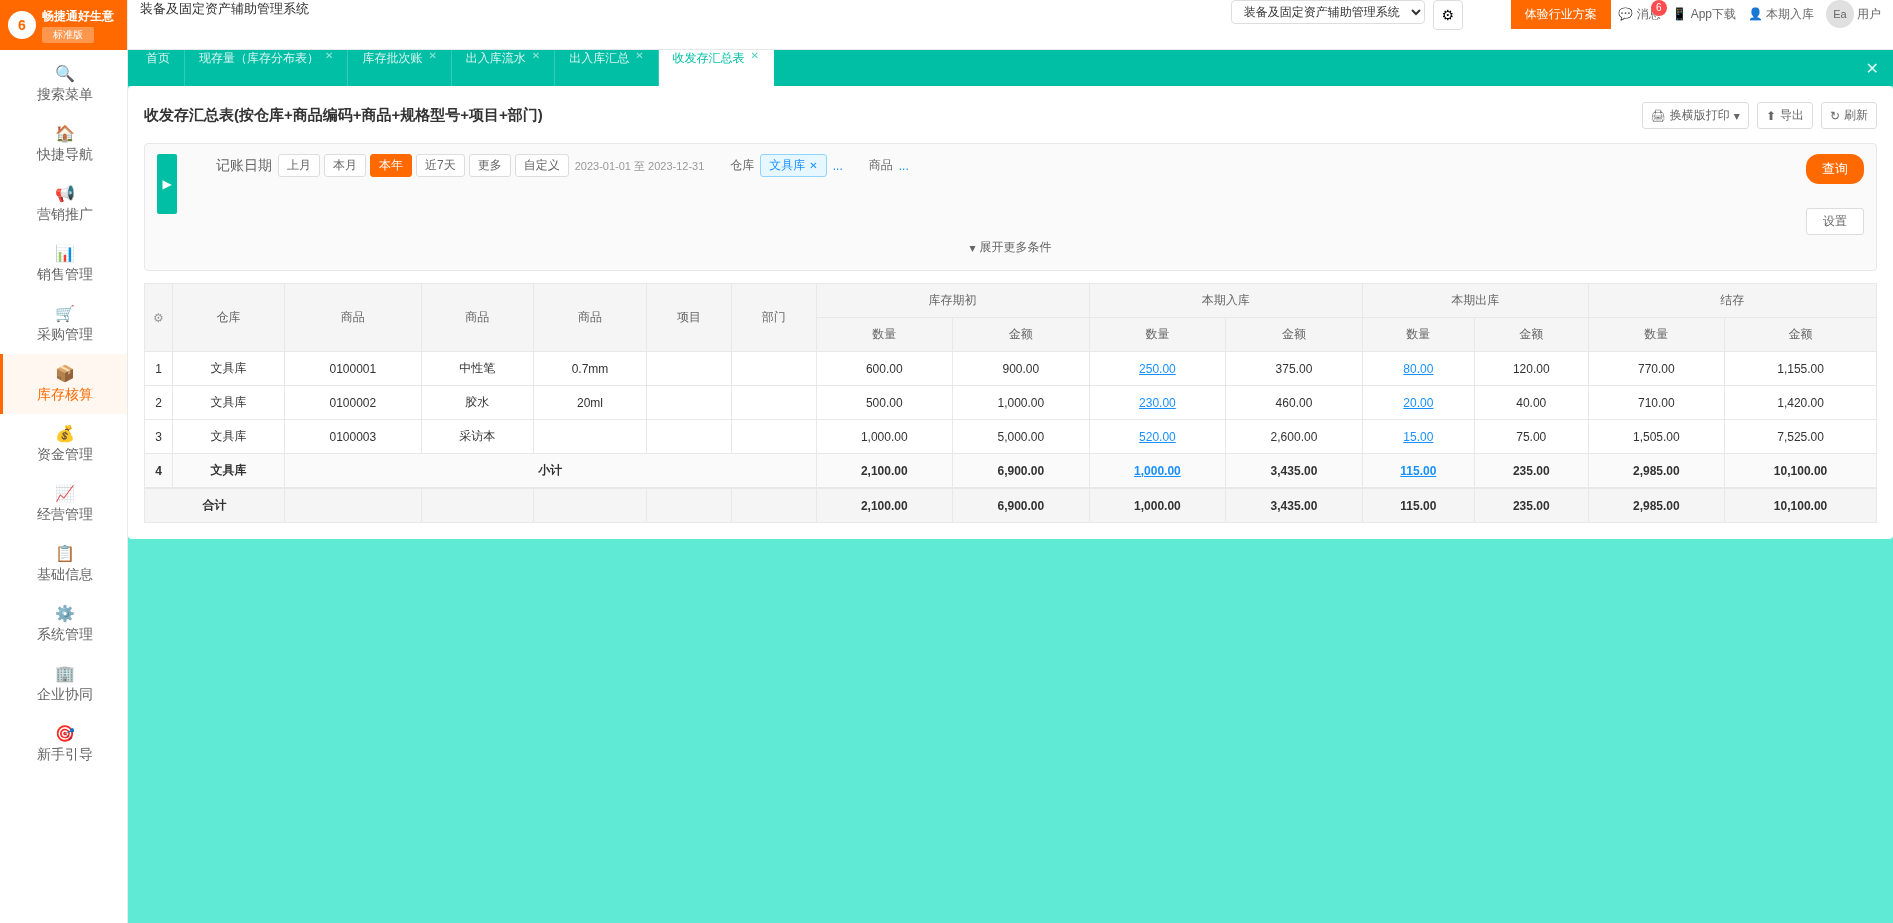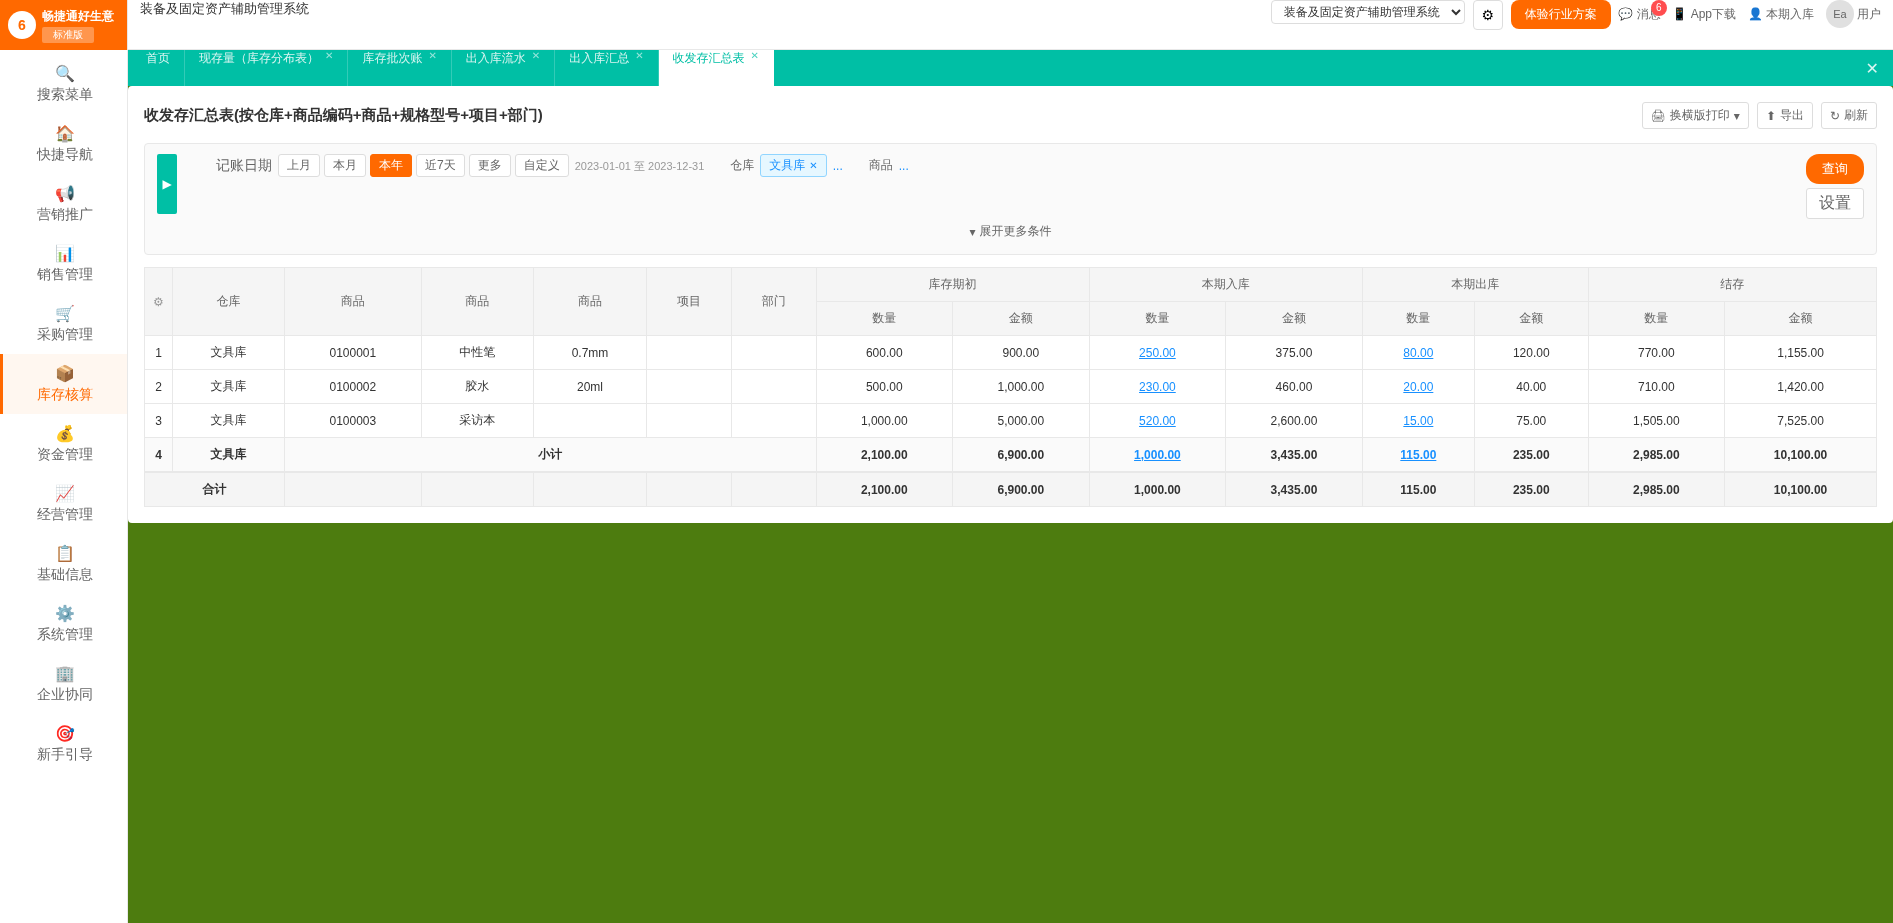--- a/index.html
+++ b/index.html
@@ -17,35 +17,35 @@
     .sidebar-item-label { font-size: 14px; text-align: center; }
 
     
     .main { flex: 1; display: flex; flex-direction: column; overflow: hidden; }
 
     
     .top-header { height: 50px; background: #fff; display: flex; align-items: flex-start; padding: 0 12px; border-bottom: 1px solid #e8e8e8; gap: 8px; }
     .system-title { font-size: 13px; color: #333; flex: 1; }
     .header-select { border: 1px solid #ddd; border-radius: 4px; padding: 3px 8px; font-size: 12px; color: #333; background: #fff; }
     .header-btn-settings { width: 30px; height: 30px; border: 1px solid #ddd; border-radius: 4px; display: flex; align-items: center; justify-content: center; cursor: pointer; background: #fff; font-size: 14px; }
-    .header-btn-trial { background: #ff6900; color: #fff; border: none; border-radius: 8px; padding: 6px 14px; font-size: 12px; cursor: pointer; }
+    .header-btn-trial { background: #ff6900; color: #fff; border: none; border-radius: 0; padding: 6px 14px; font-size: 12px; cursor: pointer; margin-left: 40px; }
     .header-right { display: flex; align-items: center; gap: 12px; margin-left: auto; }
     .header-right-item { display: flex; align-items: center; gap: 3px; color: #666; font-size: 12px; cursor: pointer; position: relative; }
     .badge { background: #ff4d4f; color: #fff; border-radius: 10px; font-size: 10px; padding: 0 4px; min-width: 16px; height: 16px; display: flex; align-items: center; justify-content: center; position: absolute; top: -6px; right: -6px; }
     .avatar { width: 28px; height: 28px; border-radius: 50%; background: #e0e0e0; display: flex; align-items: center; justify-content: center; font-size: 11px; color: #666; }
 
     
     .tabs-bar { background: #00bfa5; display: flex; align-items: center; height: 36px; padding: 0 4px; gap: 0; overflow-x: auto; }
     .tab { display: flex; align-items: flex-start; padding: 0 14px; height: 36px; font-size: 12px; color: rgba(255,255,255,0.85); cursor: pointer; white-space: nowrap; border-right: 1px solid rgba(255,255,255,0.2); gap: 6px; }
     .tab.active { background: #fff; color: #00bfa5; font-weight: 500; }
     .tab-close { font-size: 10px; opacity: 0.7; }
     .tabs-close-all { margin-left: auto; color: rgba(255,255,255,0.85); padding: 0 10px; cursor: pointer; font-size: 16px; }
 
     
-    .page-content { flex: 1; overflow-y: auto; background: #4d7c0f; }
+    .page-content { flex: 1; overflow-y: auto; background: #5eead4; }
     .card { background: #fff; border-radius: 4px; padding: 16px; }
 
     
     .page-title { font-size: 15px; font-weight: bold; color: #333; margin-bottom: 14px; display: flex; align-items: center; justify-content: space-between; }
     .page-title-actions { display: flex; align-items: center; gap: 8px; }
     .btn-export { display: flex; align-items: center; gap: 4px; font-size: 12px; color: #666; cursor: pointer; padding: 4px 8px; border: 1px solid #ddd; border-radius: 3px; background: #fff; }
     .btn-refresh { display: flex; align-items: center; gap: 4px; font-size: 12px; color: #666; cursor: pointer; padding: 4px 8px; border: 1px solid #ddd; border-radius: 3px; background: #fff; }
 
     
     .filter-area { border: 1px solid #e8e8e8; border-radius: 4px; padding: 10px 12px; margin-bottom: 12px; background: #fafafa; }
@@ -56,21 +56,21 @@
     .date-range { font-size: 11px; color: #999; margin-top: 2px; }
     .warehouse-tag { display: flex; align-items: center; gap: 4px; background: #e6f7ff; border: 1px solid #91d5ff; border-radius: 3px; padding: 2px 8px; font-size: 12px; color: #1890ff; }
     .tag-close { cursor: pointer; font-size: 10px; color: #1890ff; }
     .filter-more { color: #1890ff; cursor: pointer; font-size: 12px; }
     .goods-label { color: #666; margin-left: 20px; }
     .expand-row { display: flex; align-items: center; justify-content: center; padding: 4px 0; }
     .expand-btn { color: #666; cursor: pointer; font-size: 12px; display: flex; align-items: center; gap: 4px; }
 
     
     .btn-query { background: #ff6900; color: #fff; border: none; border-radius: 13px; padding: 6px 16px; font-size: 13px; cursor: pointer; }
-    .btn-setting { background: #fff; color: #666; border: 1px solid #ddd; border-radius: 3px; padding: 4px 12px; font-size: 16px; cursor: pointer; }
+    .btn-setting { background: #fff; color: #666; border: 1px solid #ddd; border-radius: 3px; padding: 4px 12px; font-size: 12px; cursor: pointer; margin-top: 20px; }
     .filter-actions { display: flex; flex-direction: column; gap: 4px; margin-left: auto; }
 
     
     .table-wrap { overflow-x: auto; }
     table { width: 100%; border-collapse: collapse; font-size: 12px; }
     thead tr th { background: #f5f5f5; color: #666; font-weight: normal; padding: 8px 6px; border: 1px solid #e8e8e8; text-align: center; white-space: nowrap; }
     thead tr.sub-header th { background: #f5f5f5; }
     tbody tr td { padding: 8px 6px; border: 1px solid #e8e8e8; text-align: center; color: #333; }
     tbody tr.subtotal td { font-weight: bold; background: #fafafa; }
     .link { color: #1890ff; text-decoration: underline; cursor: pointer; }

